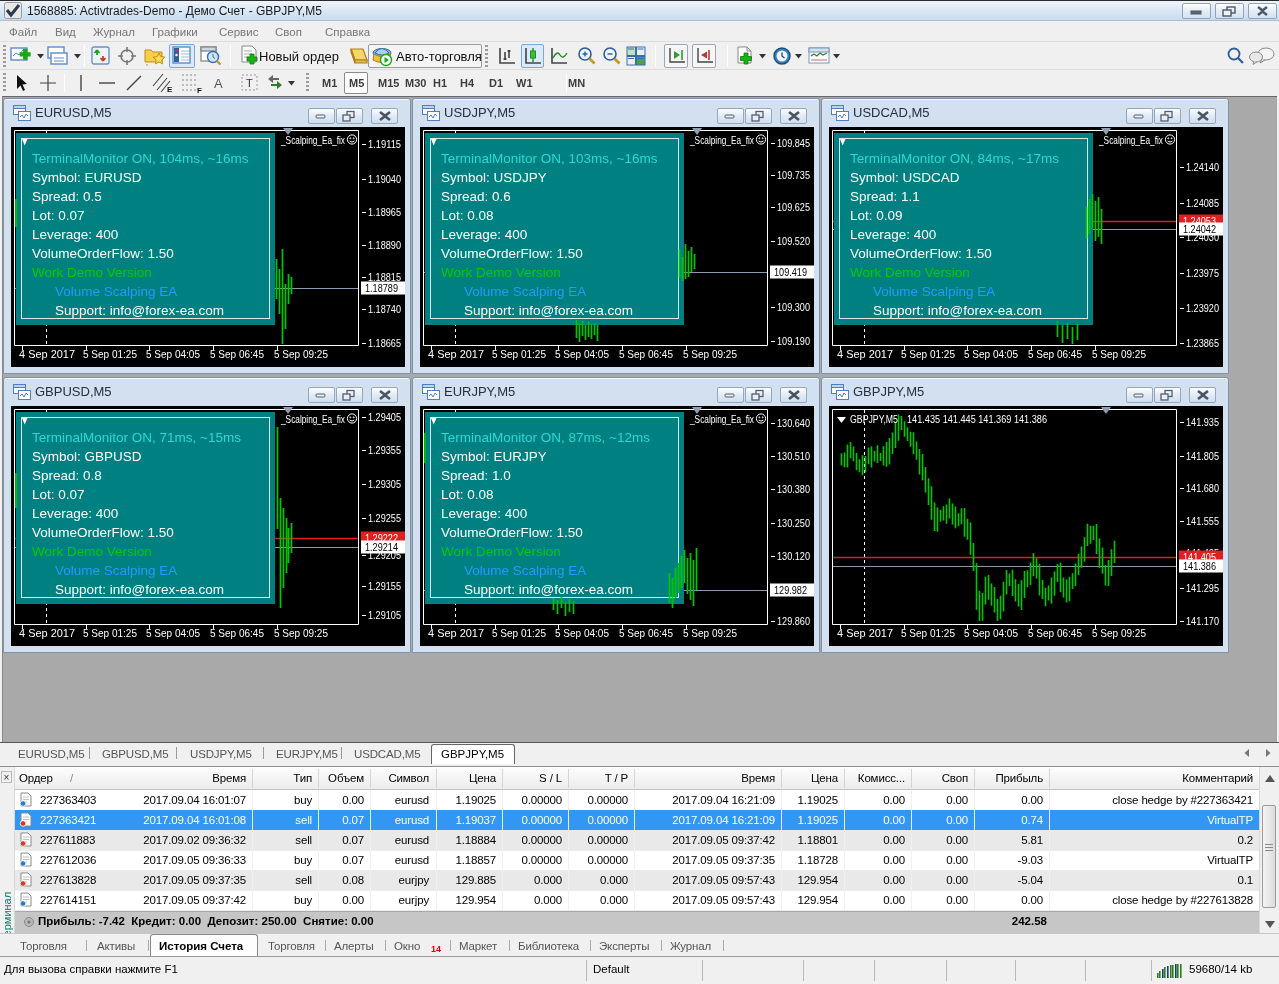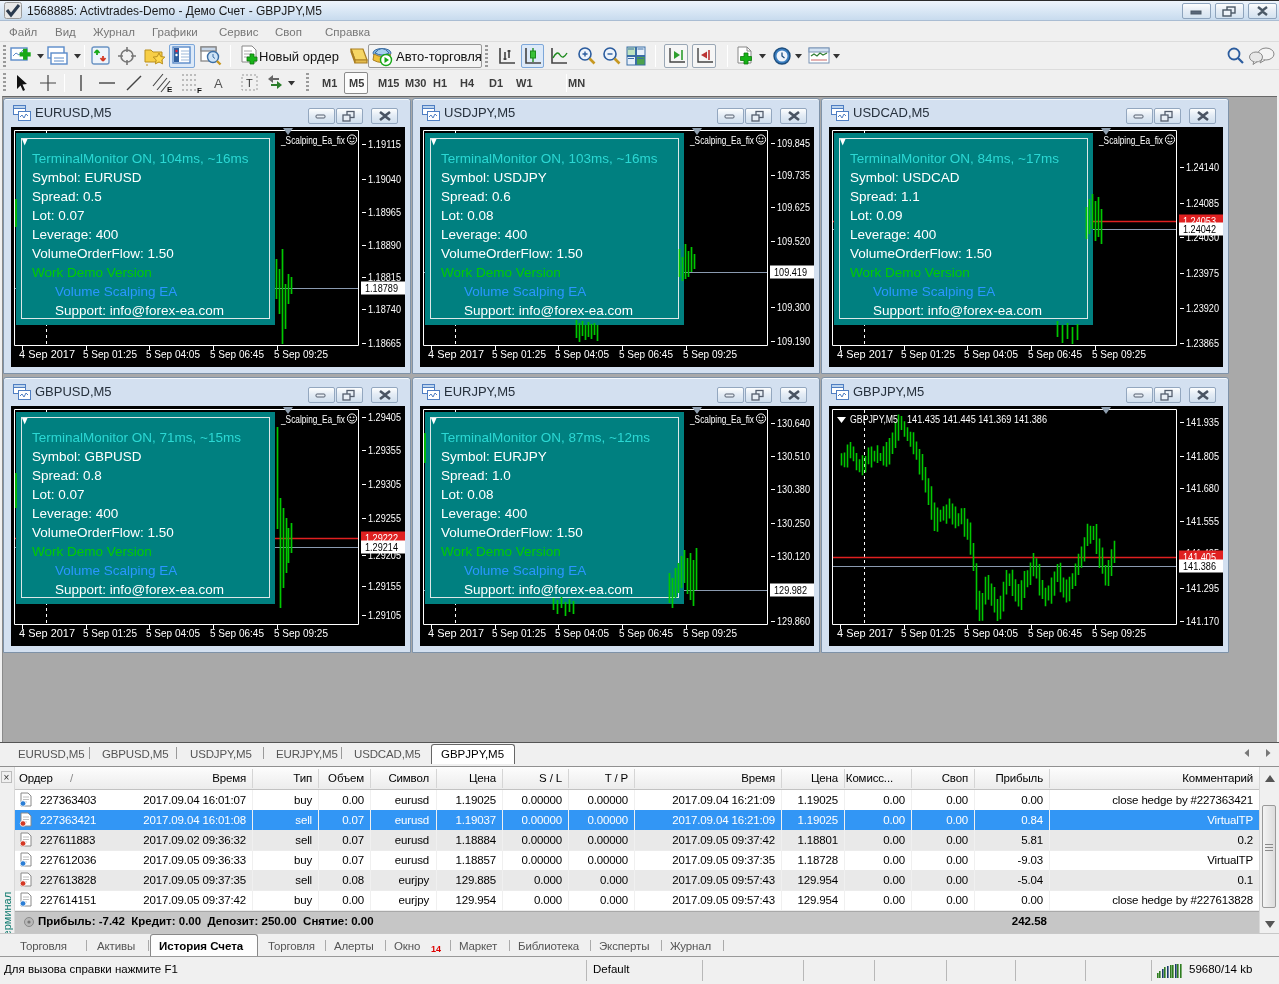--- a/index.html
+++ b/index.html
@@ -686,21 +686,21 @@
 <div class="hcell" style="left:628px;width:0">
     <span style="position:absolute;right:0;white-space:nowrap">T / P</span>
   </div>
 <div class="hcell" style="left:775px;width:0">
     <span style="position:absolute;right:0;white-space:nowrap">Время</span>
   </div>
 <div class="hcell" style="left:838px;width:0">
     <span style="position:absolute;right:0;white-space:nowrap">Цена</span>
   </div>
 <div class="hcell" style="left:905px;width:0">
-    <span style="position:absolute;right:12px;white-space:nowrap">Комисс...</span>
+    <span style="position:absolute;right:0;white-space:nowrap">Комисс...</span>
   </div>
 <div class="hcell" style="left:968px;width:0">
     <span style="position:absolute;right:0;white-space:nowrap">Своп</span>
   </div>
 <div class="hcell" style="left:1043px;width:0">
     <span style="position:absolute;right:0;white-space:nowrap">Прибыль</span>
   </div>
 <div class="hcell" style="left:1253px;width:0">
     <span style="position:absolute;right:0;white-space:nowrap">Комментарий</span>
   </div>
@@ -802,21 +802,21 @@
 <div class="cellr" style="left:838px;top:814px">
     <span style="color:#fff">1.19025</span>
   </div>
 <div class="cellr" style="left:905px;top:814px">
     <span style="color:#fff">0.00</span>
   </div>
 <div class="cellr" style="left:968px;top:814px">
     <span style="color:#fff">0.00</span>
   </div>
 <div class="cellr" style="left:1043px;top:814px">
-    <span style="color:#fff">0.84</span>
+    <span style="color:#fff">0.74</span>
   </div>
 <div class="cellr" style="left:1253px;top:814px">
     <span style="color:#fff">VirtualTP</span>
   </div>
 <div class="abs" style="left:15px;top:830px;width:1244px;height:1px;background:#ececec"></div>
 <div class="abs" style="left:15px;top:830px;width:1244px;height:20px;background:#e9e9e9"></div>
 <svg style="position:absolute;left:19px;top:832px" width="14" height="15">
     <path d="M2,1 h7 l3,3 v10 h-10 Z" fill="#fff" stroke="#8a8a8a"></path>
     <path d="M4,5 h6 M4,7.5 h6 M4,10 h4" stroke="#c0c0c0"></path>
     <circle cx="4" cy="11.5" r="2.8" fill="#d43a26" stroke="#fff" stroke-width="0.8"></circle>

